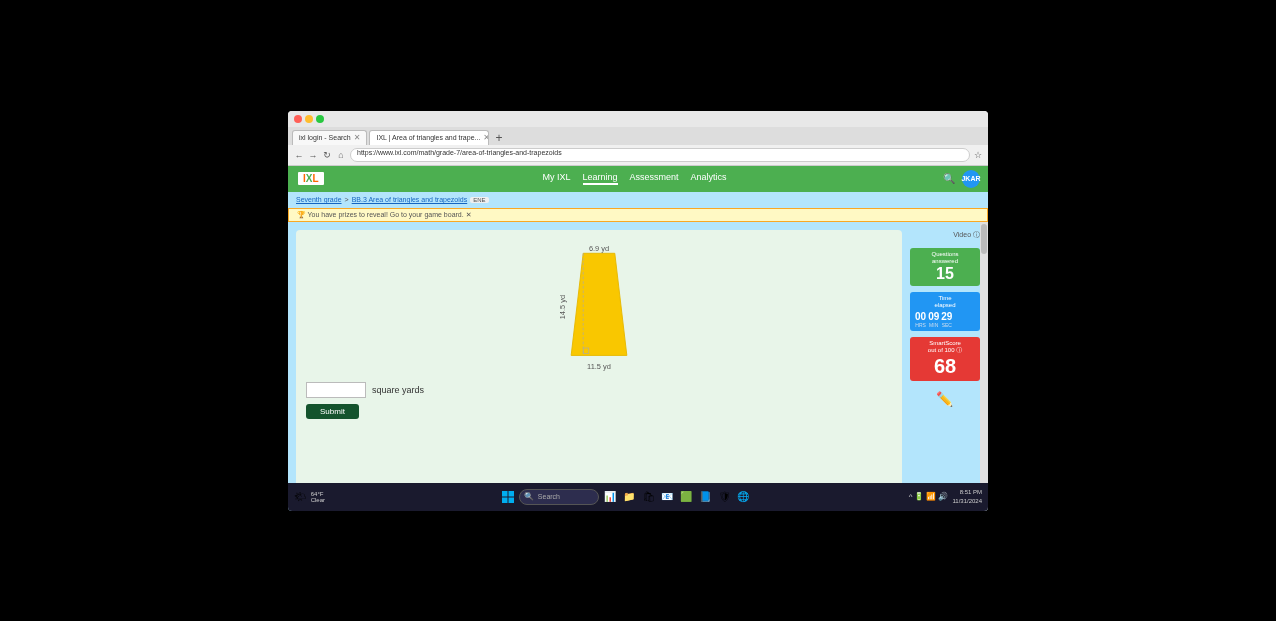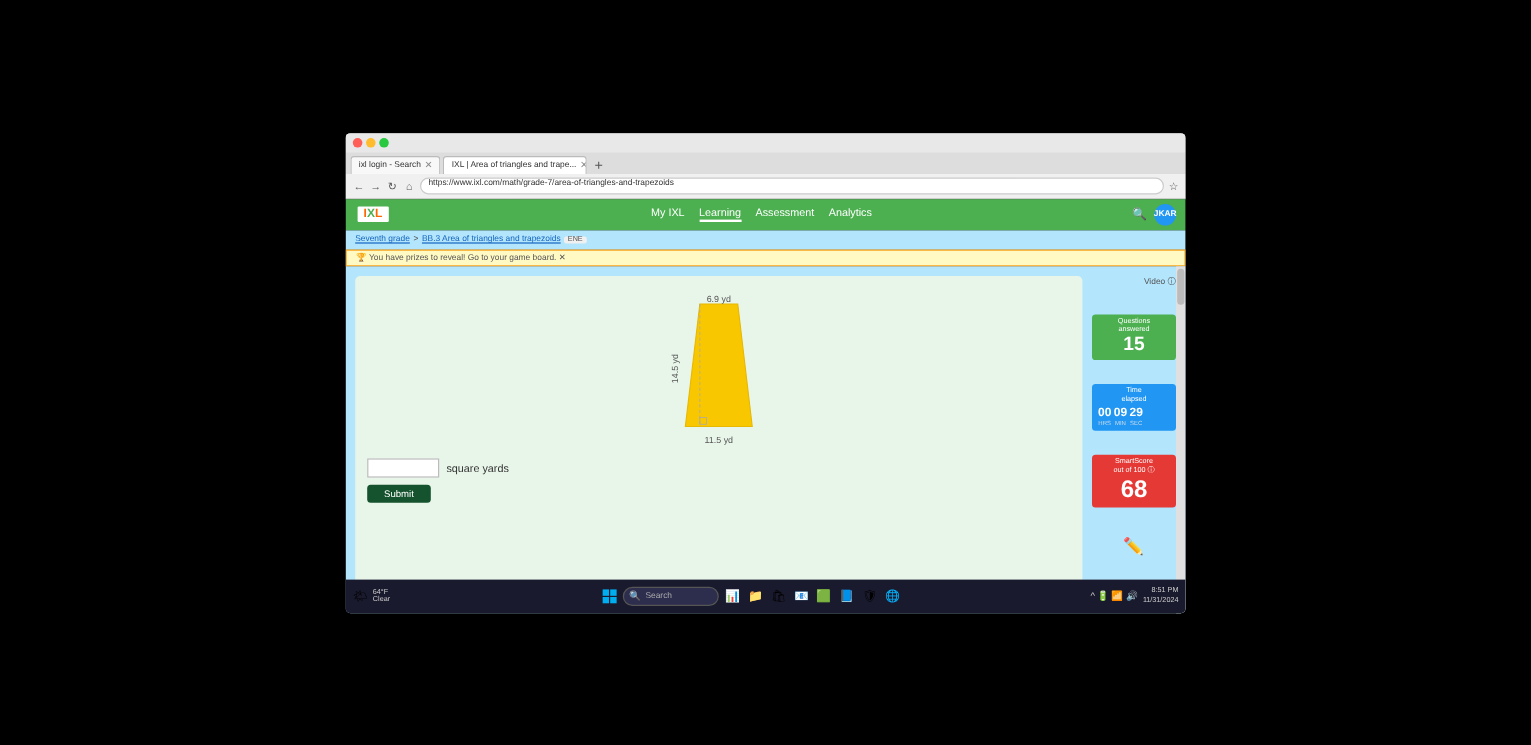--- a/index.html
+++ b/index.html
@@ -279,21 +279,21 @@
       cursor: pointer;
       text-align: center;
     }
 
     
     .right-panel {
       width: 70px;
       margin: 8px 8px 8px 0;
       display: flex;
       flex-direction: column;
-      gap: 20px;
+      gap: 6px;
     }
 
     .video-btn {
       text-align: right;
       font-size: 7px;
       color: #555;
       margin-bottom: 2px;
       display: flex;
       align-items: center;
       justify-content: flex-end;

